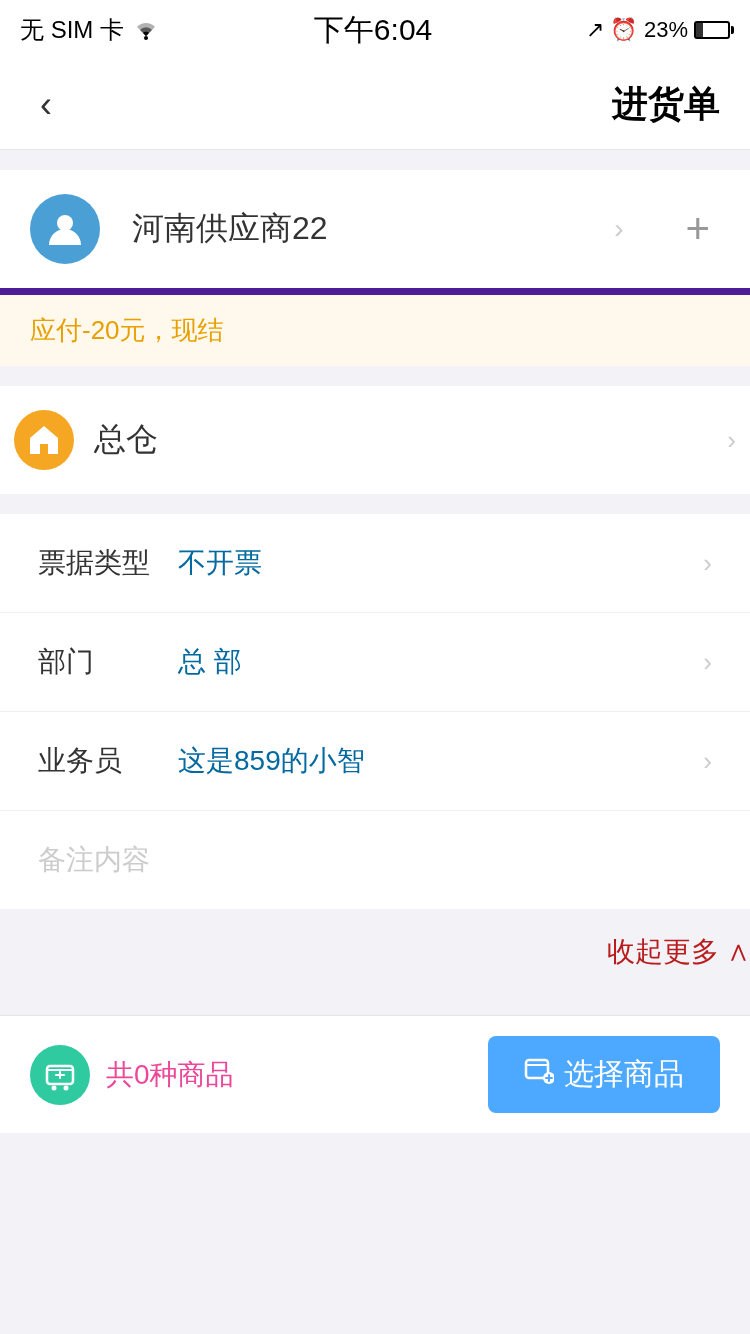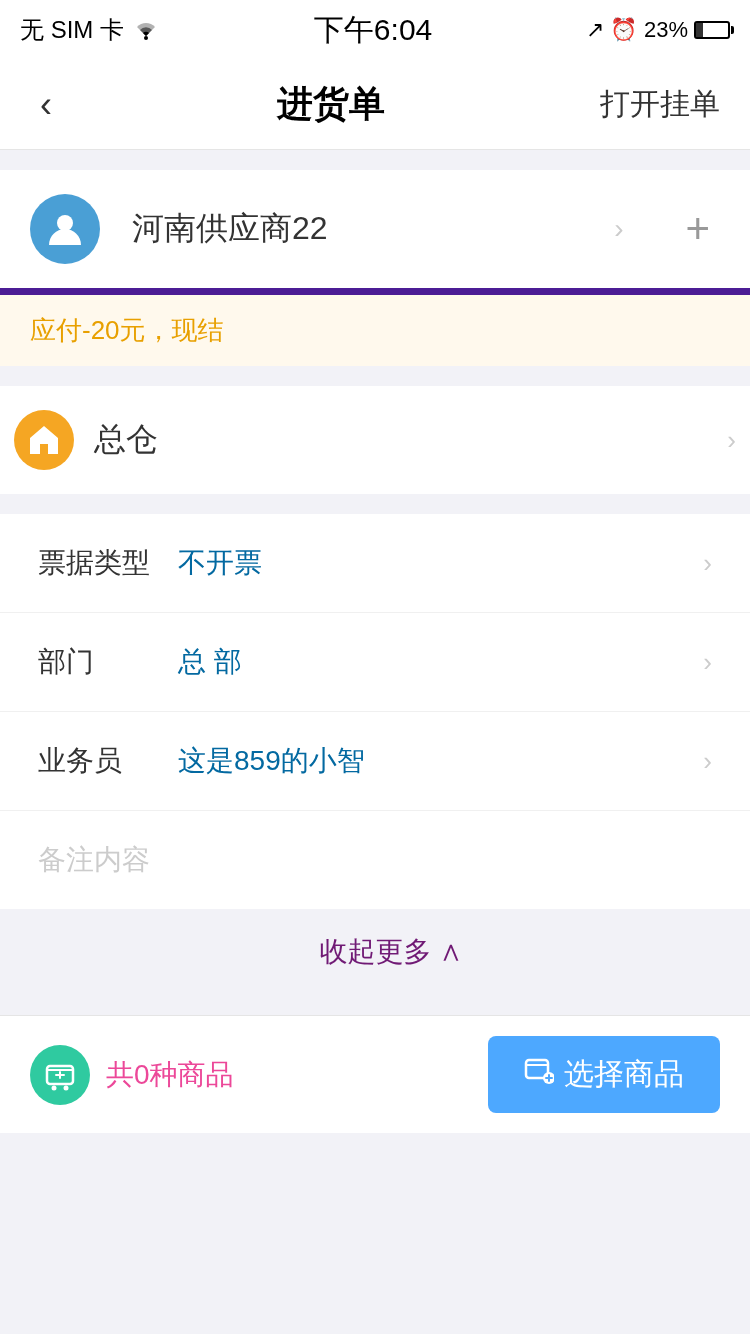--- a/index.html
+++ b/index.html
@@ -168,24 +168,24 @@
     .warehouse-icon svg { width: 36px; height: 36px; fill: #fff; }
     .warehouse-name {
       flex: 1;
       font-size: 32px;
       color: #333;
     }
 
     
     .collapse-row {
       background: #f2f2f7;
-      text-align: center;
+      text-align: right;
       padding: 24px 0;
       font-size: 28px;
-      color: #701a75;
+      color: #b91c1c;
       cursor: pointer;
       margin-left: 32px;
     }
 
     
     .bottom-bar {
       background: #fff;
       padding: 20px 30px;
       display: flex;
       align-items: center;
@@ -249,21 +249,20 @@
     <span>23%</span>
     <div class="battery-icon">
       <div class="battery-fill"></div>
     </div>
   </div>
 </div>
 
 <div class="nav-bar">
   <span class="nav-back">‹</span>
   <span class="nav-title">进货单</span>
-  <span class="nav-action">打开挂单</span>
 </div>
 
 <div class="content">
   <div class="gap"></div>
 
   <div class="card">
     <div class="supplier-row">
       <div class="supplier-avatar">
         <svg viewBox="0 0 40 40">
           <circle cx="20" cy="14" r="8"></circle>

